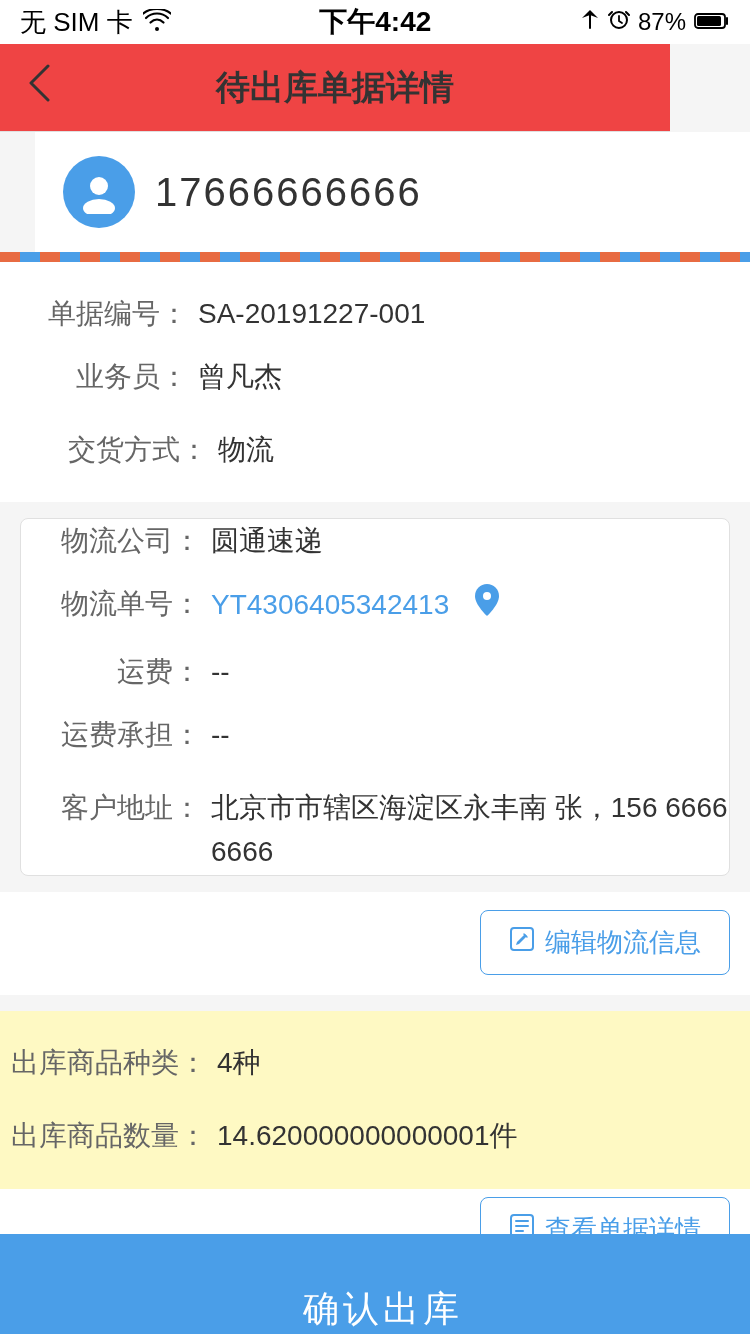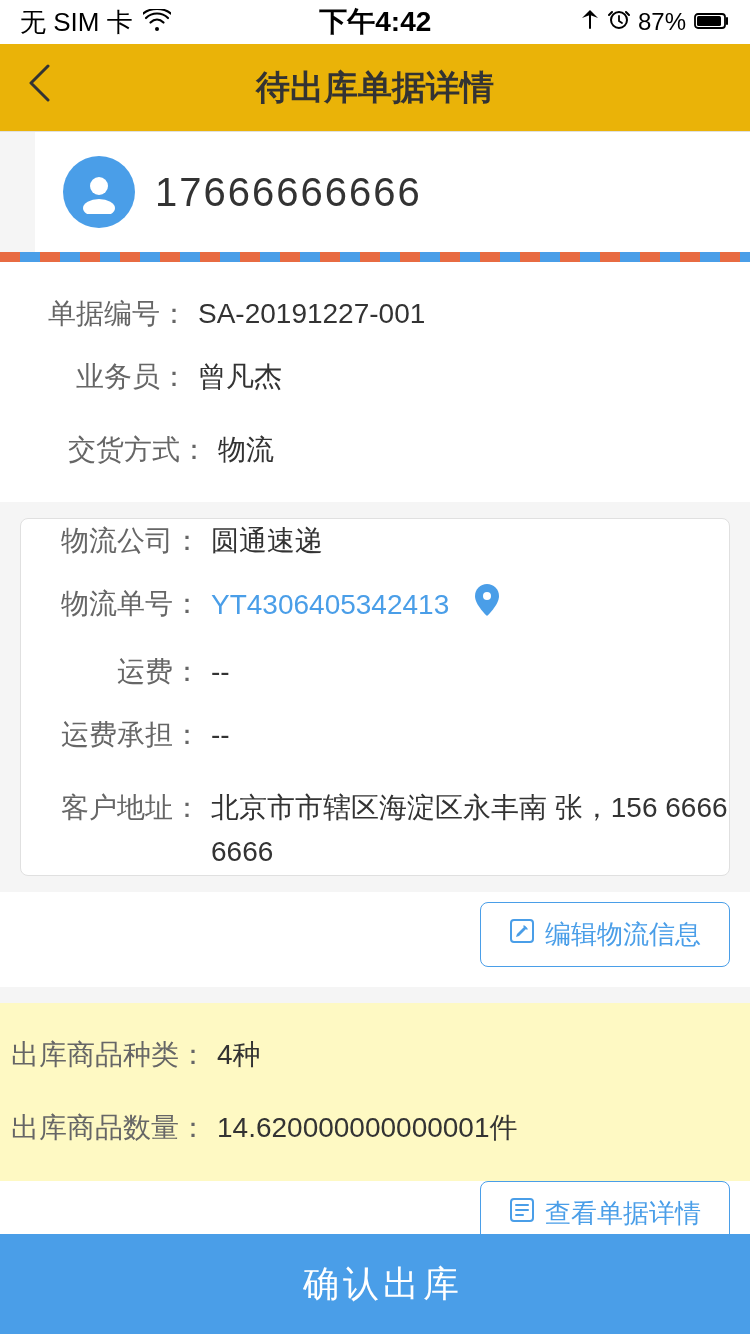--- a/index.html
+++ b/index.html
@@ -25,23 +25,23 @@
       padding: 0 20px;
       font-size: 26px;
       color: #000;
     }
     .status-bar-left { display: flex; align-items: center; gap: 10px; }
     .status-bar-center { font-weight: 600; font-size: 28px; }
     .status-bar-right { display: flex; align-items: center; gap: 8px; font-size: 24px; }
 
     
     .nav-bar {
-      width: 750px;
+      width: 670px;
       height: 88px;
-      background: #eab308;
+      background: #ef4444;
       display: flex;
       align-items: center;
       justify-content: center;
       position: relative;
       border-bottom: 1px solid #e0e0e0;
     }
     .nav-back {
       position: absolute;
       left: 28px;
       font-size: 40px;
@@ -141,20 +141,21 @@
       border: 1px solid #4a9ee8;
       color: #4a9ee8;
       background: #fff;
       padding: 14px 28px;
       border-radius: 8px;
       font-size: 26px;
       display: flex;
       align-items: center;
       gap: 10px;
       cursor: pointer;
+      margin-top: 8px;
     }
 
     
     .section-divider {
       height: 16px;
       background: #f5f5f5;
     }
 
     
     .bottom-section {
@@ -167,21 +168,21 @@
       position: fixed;
       bottom: 0;
       left: 0;
       width: 750px;
       height: 100px;
       background: #4a9ee8;
       color: #fff;
       font-size: 36px;
       font-weight: 500;
       display: flex;
-      align-items: center;
+      align-items: flex-end;
       justify-content: center;
       cursor: pointer;
       letter-spacing: 4px;
       padding-left: 16px;
     }
 
     
     .main-content {
       padding-bottom: 100px;
     }

